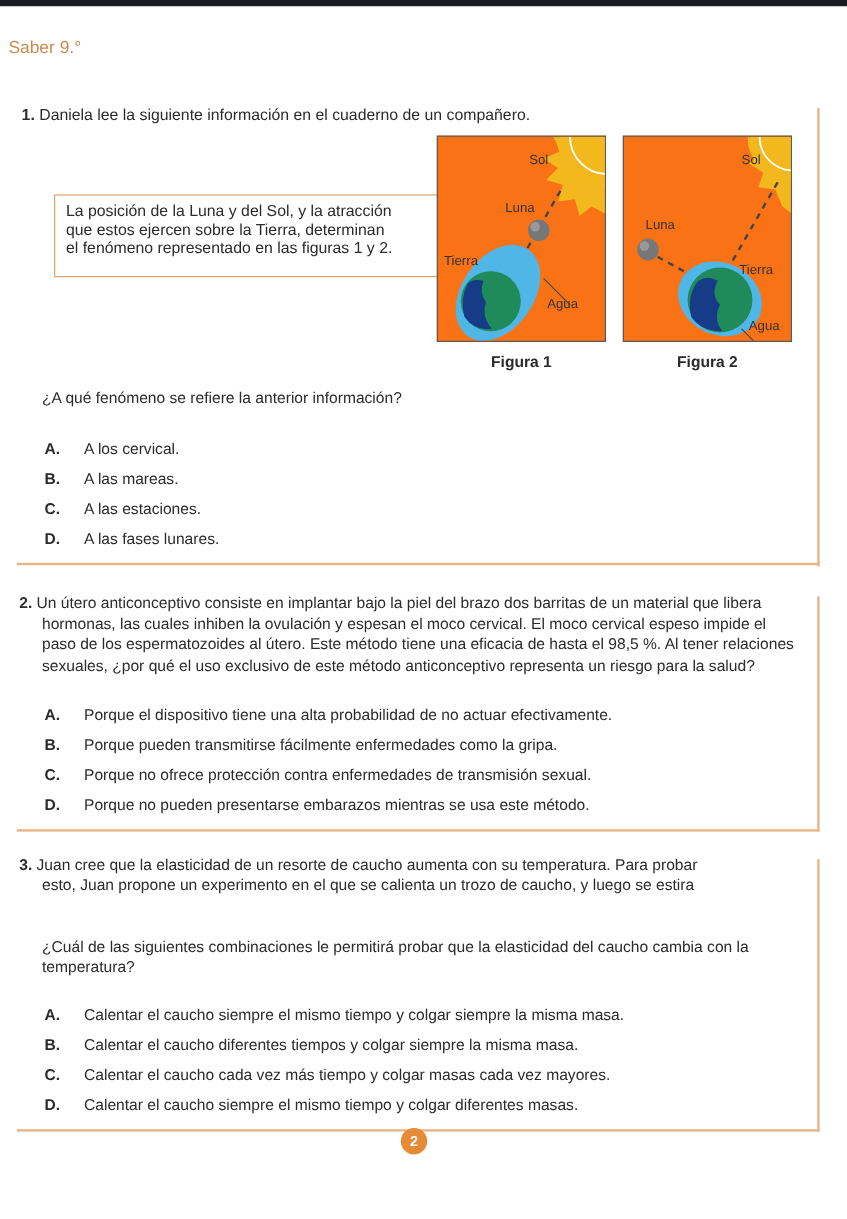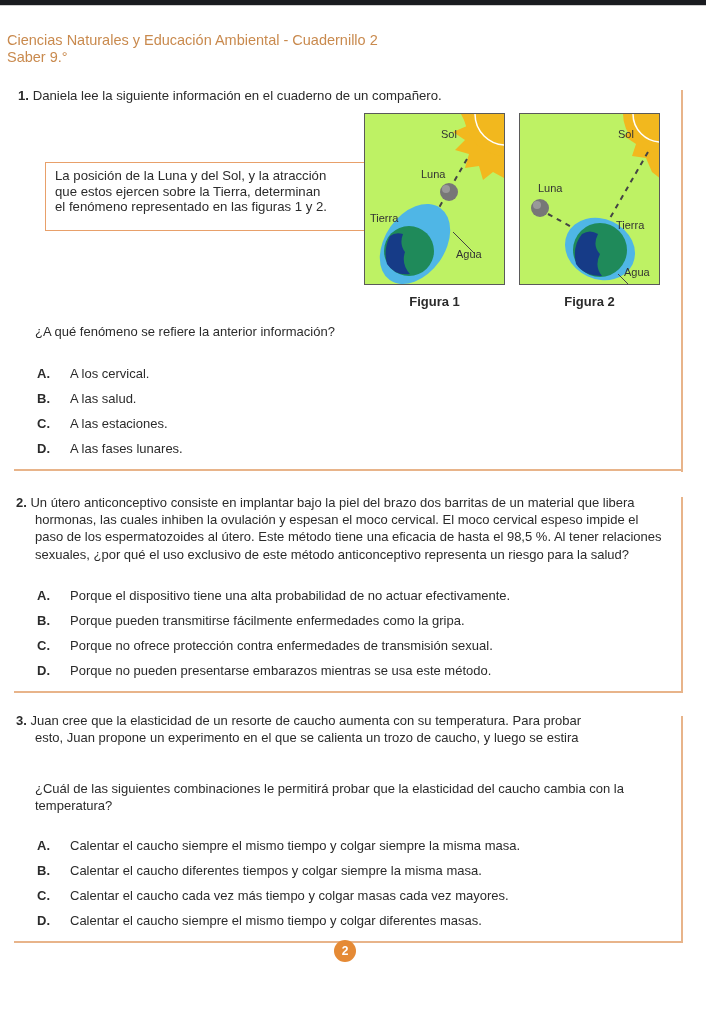--- a/index.html
+++ b/index.html
@@ -14,21 +14,21 @@
   .q-right { position: absolute; width: 2px; background: #e8b48a; }
   .q-bottom { position: absolute; height: 2px; background: #e8b48a; }
 
   .qnum { font-weight: bold; }
   .qtext { position: absolute; font-size: 13.2px; line-height: 17px; color: #2b2b2b; }
   .q1-intro { left: 18px; top: 87px; white-space: nowrap; }
 
   .infobox { position: absolute; left: 45px; top: 162px; width: 360px; height: 69px; border: 1.5px solid #e8a06a; padding: 5px 0 0 9px; font-size: 13.2px; line-height: 15.5px; color: #2b2b2b; }
   .infobox div { white-space: nowrap; }
 
-  .figure { position: absolute; top: 113px; width: 141px; height: 172px; border: 1.5px solid #5a5a5a; background: #bef264; overflow: hidden; }
+  .figure { position: absolute; top: 113px; width: 141px; height: 172px; border: 1.5px solid #5a5a5a; background: #f97316; overflow: hidden; }
   .fig1 { left: 364px; }
   .fig2 { left: 519px; }
   .fig-caption { position: absolute; top: 294px; font-weight: bold; font-size: 13px; color: #2b2b2b; width: 141px; text-align: center; }
   .fig-label { position: absolute; font-size: 11px; color: #333; }
 
   .prompt { position: absolute; left: 35px; font-size: 13px; color: #2b2b2b; white-space: nowrap; }
   .opt { position: absolute; left: 37px; font-size: 13px; color: #2b2b2b; white-space: nowrap; }
   .opt .letter { display: inline-block; width: 33px; font-weight: bold; }
 
   .para { position: absolute; left: 16px; width: 660px; font-size: 13px; line-height: 17.2px; text-align: justify; color: #2b2b2b; }
@@ -36,21 +36,20 @@
 
   .pagenum { position: absolute; left: 334px; top: 940px; width: 22px; height: 22px; border-radius: 50%; background: #e58a35; color: #fff; font-weight: bold; font-size: 12px; text-align: center; line-height: 22px; }
 </style>
 </head>
 <body>
 
 <div class="topbar"></div>
 <div class="topbar2"></div>
 
 <div class="header">
-  <div>Ciencias Naturales y Educación Ambiental - Cuadernillo 2</div>
   <div>Saber 9.°</div>
 </div>
 
 <div class="q-right" style="left:681px; top:90px; height:382px;"></div>
 <div class="q-bottom" style="left:14px; top:469px; width:669px;"></div>
 
 <div class="qtext q1-intro">
   <span class="qnum">1.</span>
   <span>Daniela lee la siguiente información en el cuaderno de un compañero.</span>
 </div>
@@ -110,21 +109,21 @@
   <span class="fig-label" style="left:104px; top:152px;">Agua</span>
 </div>
 <div class="fig-caption" style="left:519px;">Figura 2</div>
 
 <div class="prompt" style="top:324px;">¿A qué fenómeno se refiere la anterior información?</div>
 
 <div class="opt" style="top:366px;">
   <span class="letter">A.</span><span>A los cervical.</span>
 </div>
 <div class="opt" style="top:391px;">
-  <span class="letter">B.</span><span>A las salud.</span>
+  <span class="letter">B.</span><span>A las mareas.</span>
 </div>
 <div class="opt" style="top:416px;">
   <span class="letter">C.</span><span>A las estaciones.</span>
 </div>
 <div class="opt" style="top:441px;">
   <span class="letter">D.</span><span>A las fases lunares.</span>
 </div>
 
 <div class="q-right" style="left:681px; top:497px; height:196px;"></div>
 <div class="q-bottom" style="left:14px; top:691px; width:669px;"></div>

